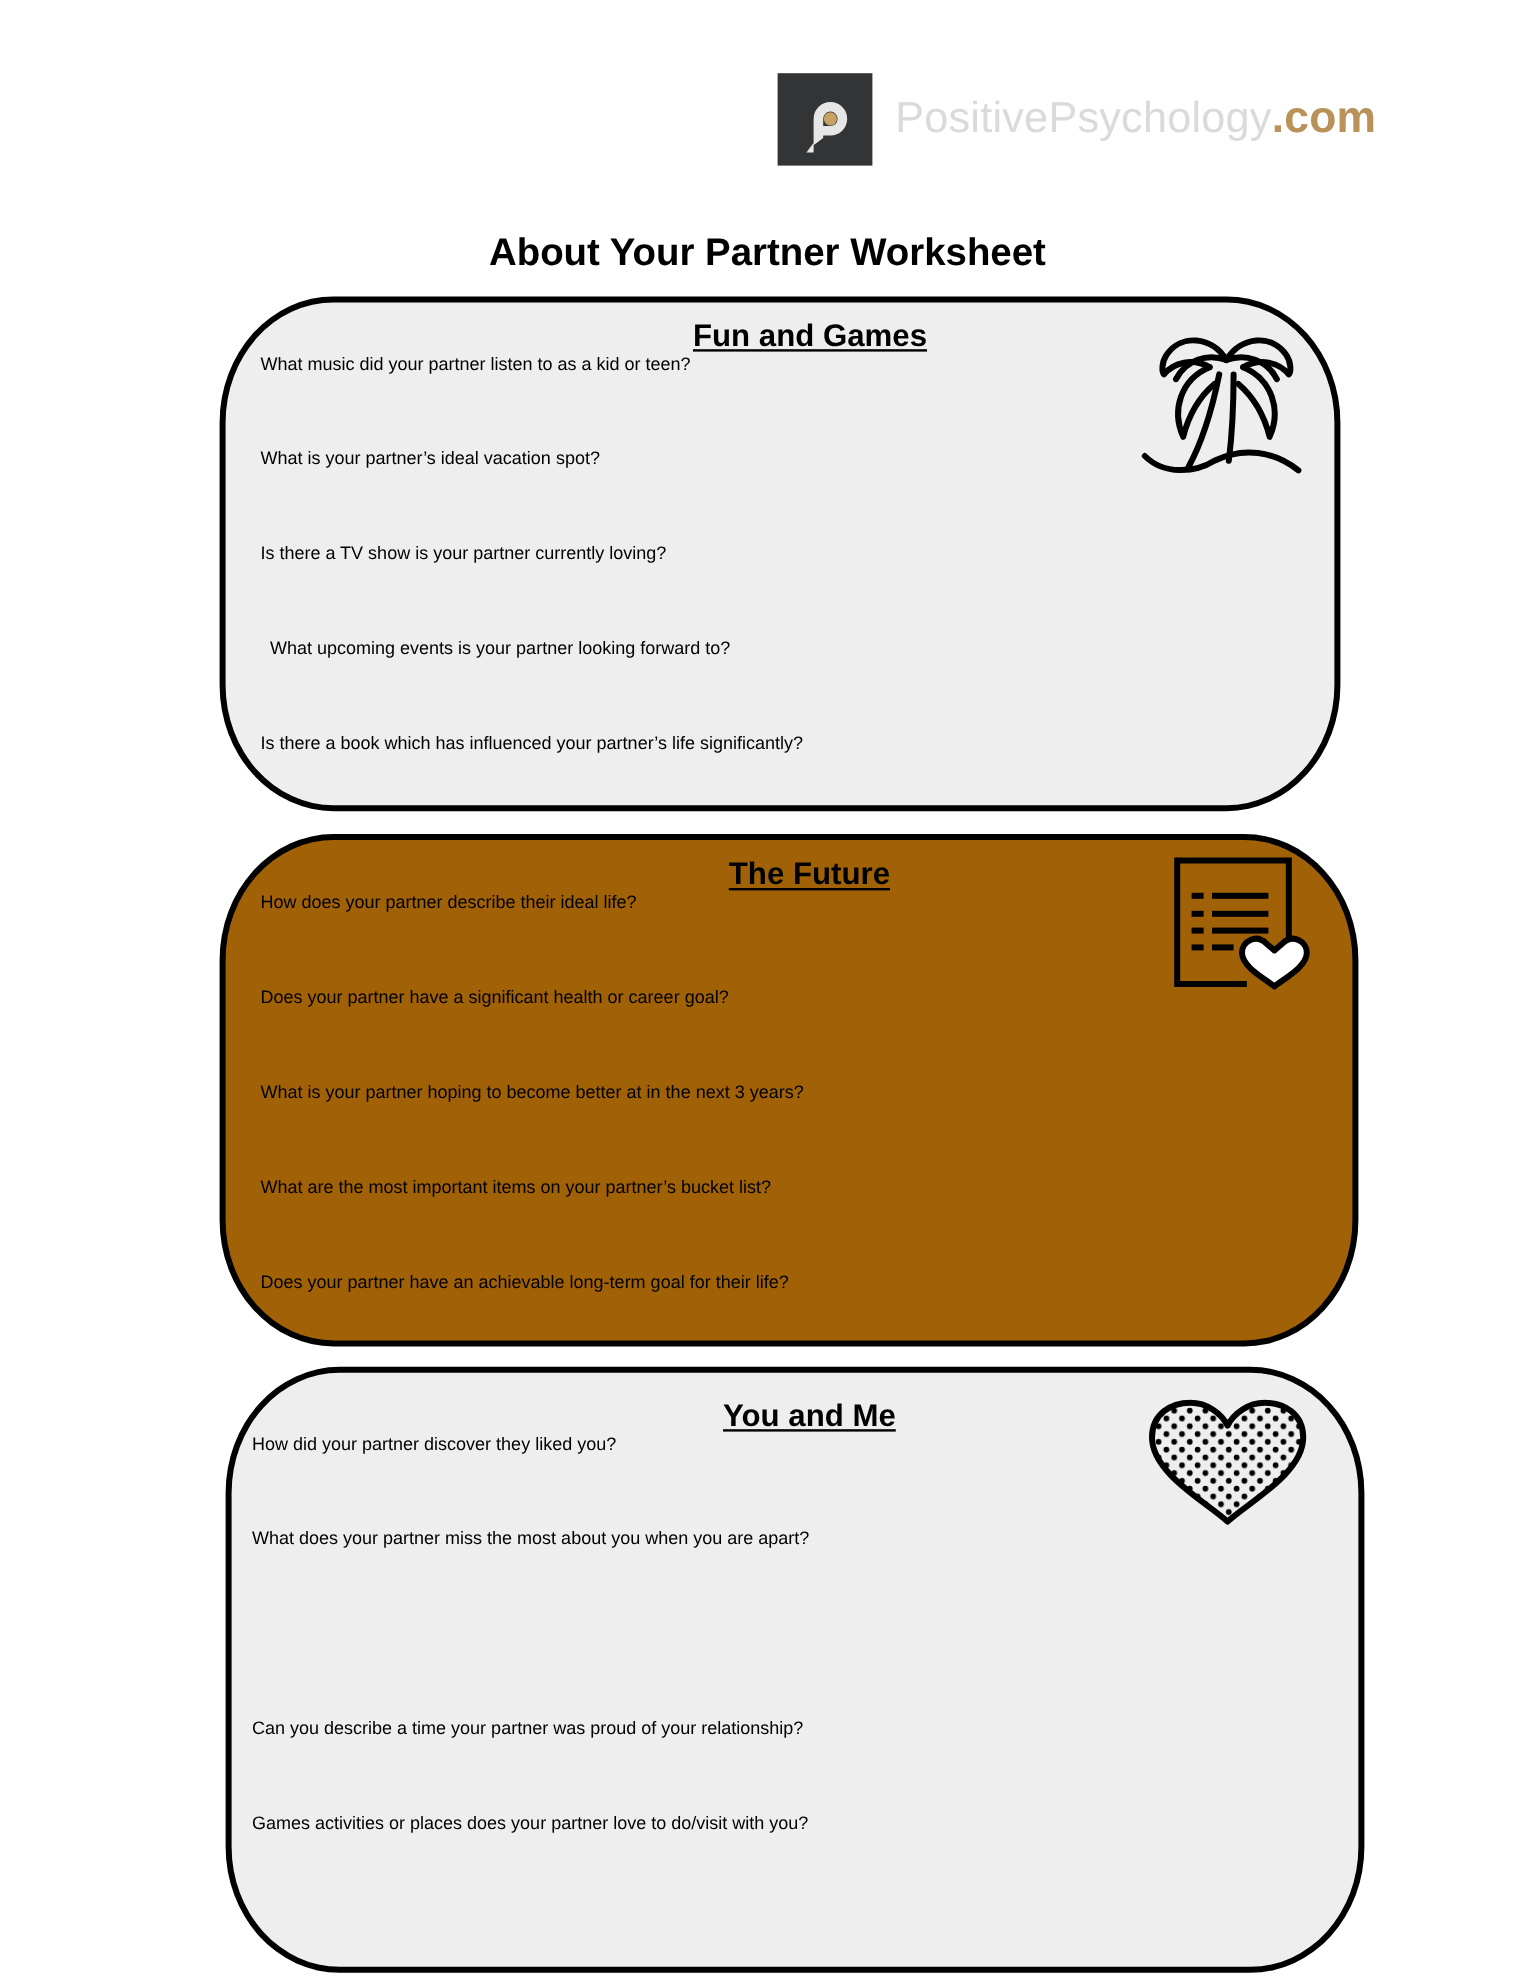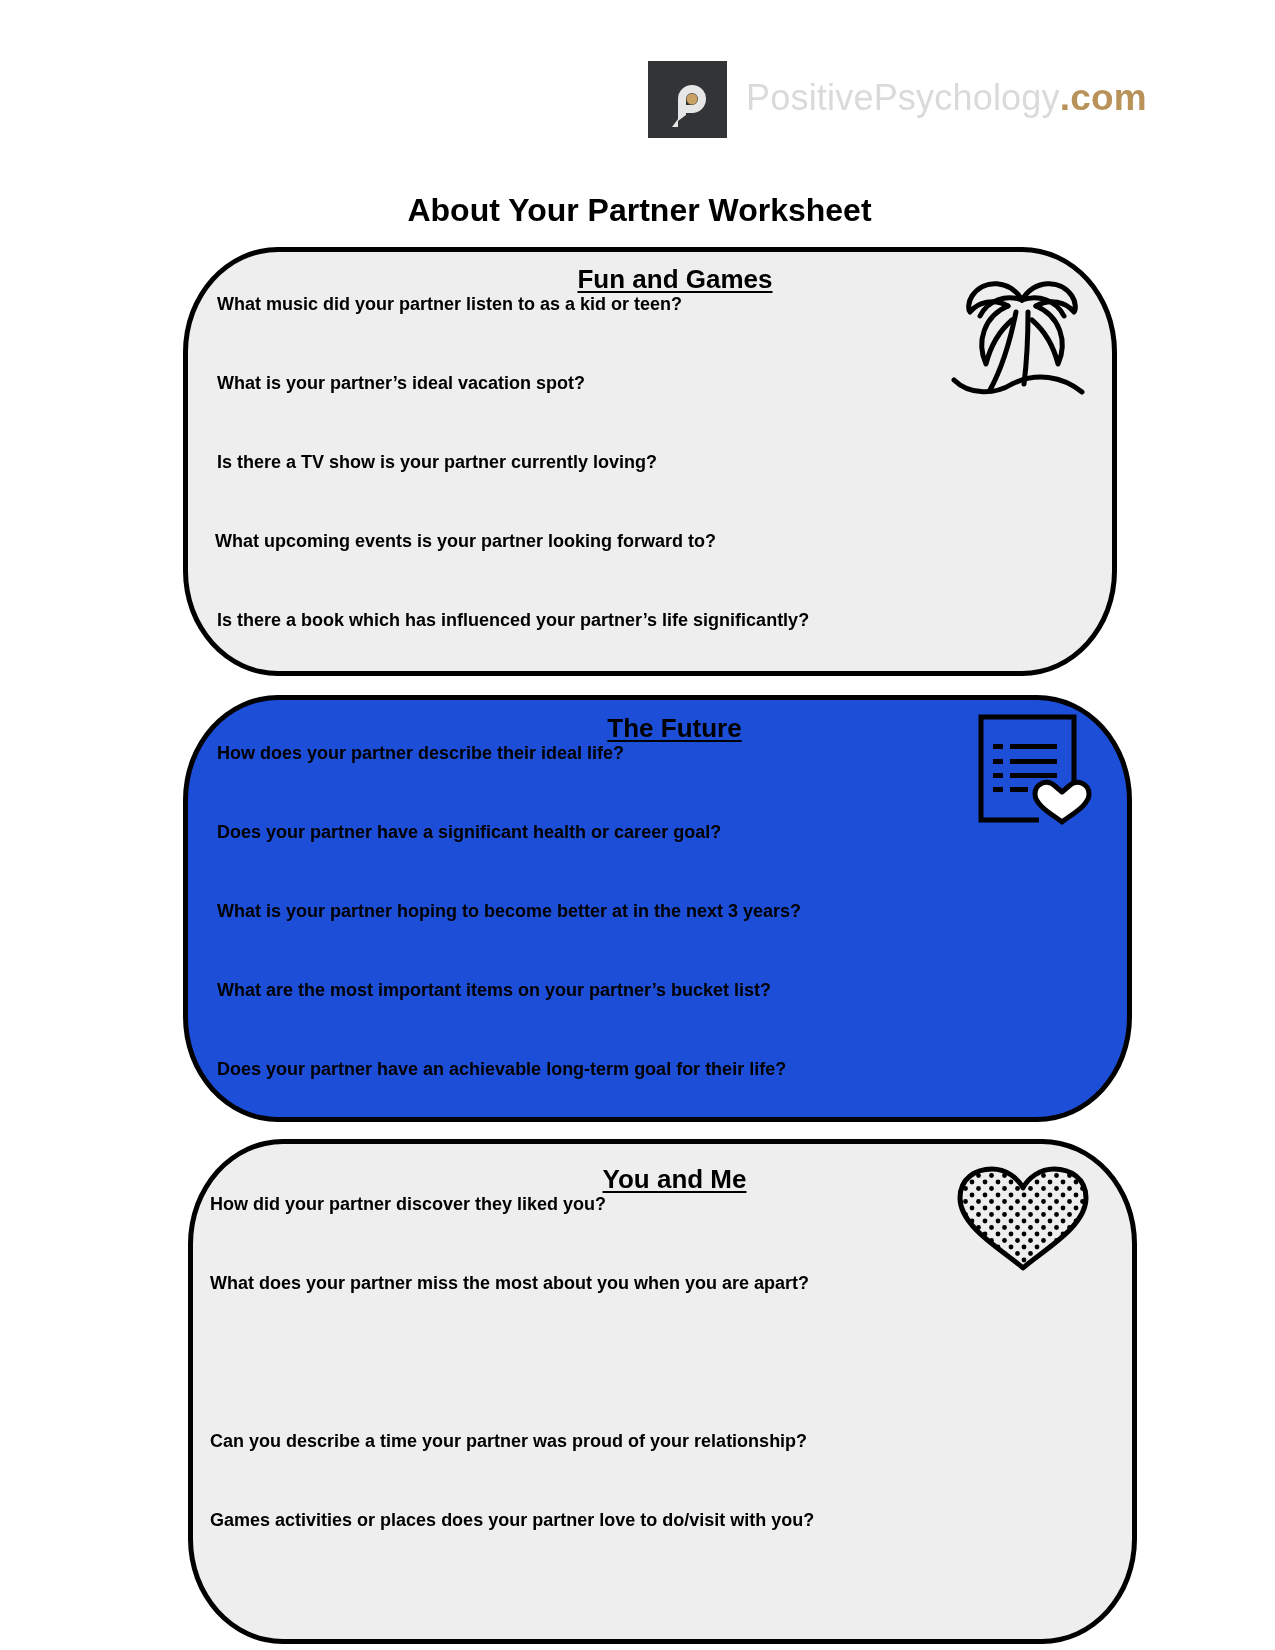--- a/index.html
+++ b/index.html
@@ -23,28 +23,28 @@
     .page-title {
       position: absolute; left: 0; width: 1275px; top: 191px;
       text-align: center; font-weight: bold; font-size: 32px; line-height: 38px;
       padding-left: 2px;
     }
     .section {
       position: absolute; box-sizing: border-box;
       border: 5px solid #000; border-radius: 90px / 90px;
     }
     .section.grey { background: #eeeeee; }
-    .section.white { background: #1d4ed8; }
+    .section.white { background: #a16207; }
     .section-heading {
       position: absolute; left: 0; right: 0; text-align: center;
       font-weight: bold; font-size: 26px; line-height: 30px;
       text-decoration: underline; text-underline-offset: 3px;
     }
     .question {
-      position: absolute; font-weight: bold; font-size: 18px; line-height: 26px;
+      position: absolute; font-weight: normal; font-size: 15px; line-height: 26px;
       white-space: nowrap;
     }
     .icon { position: absolute; }
   </style>
 </head>
 <body>
 
 <div class="logo-mark">
   <svg width="79" height="77" viewBox="0 0 79 77">
     <path d="M30 60 L30 38 A14 14 0 1 1 44 52 L36 52 L36 44 L44 44 A6 6 0 1 0 38 38 L38 54 Z" fill="#e6e6e6"></path>
@@ -54,21 +54,21 @@
 </div>
 <div class="logo-text"><span>PositivePsychology</span><span class="tld">.com</span></div>
 
 <div class="page-title">About Your Partner Worksheet</div>
 
 <div class="section grey" style="left:183px; top:247px; width:934px; height:429px; border-radius:95px / 105px;">
   <div class="section-heading" style="top:12px; left:50px;">Fun and Games</div>
   <div class="question" style="left:29px; top:39px;">What music did your partner listen to as a kid or teen?</div>
   <div class="question" style="left:29px; top:118px;">What is your partner’s ideal vacation spot?</div>
   <div class="question" style="left:29px; top:197px;">Is there a TV show is your partner currently loving?</div>
-  <div class="question" style="left:27px; top:276px;">What upcoming events is your partner looking forward to?</div>
+  <div class="question" style="left:37px; top:276px;">What upcoming events is your partner looking forward to?</div>
   <div class="question" style="left:29px; top:355px;">Is there a book which has influenced your partner’s life significantly?</div>
   <svg class="icon" style="left:762px; top:20px;" width="150" height="130" viewBox="0 0 150 130">
     <g fill="none" stroke="#000" stroke-width="5" stroke-linecap="round" stroke-linejoin="round">
 
       <path d="M72 28 C60 8 34 6 22 24 C18 30 18 38 20 40 C28 30 44 26 58 34"></path>
       <path d="M72 28 C56 22 38 28 30 44"></path>
 
       <path d="M72 28 C84 8 110 6 122 24 C126 30 126 38 124 40 C116 30 100 26 86 34"></path>
       <path d="M72 28 C88 22 106 28 114 44"></path>
 

